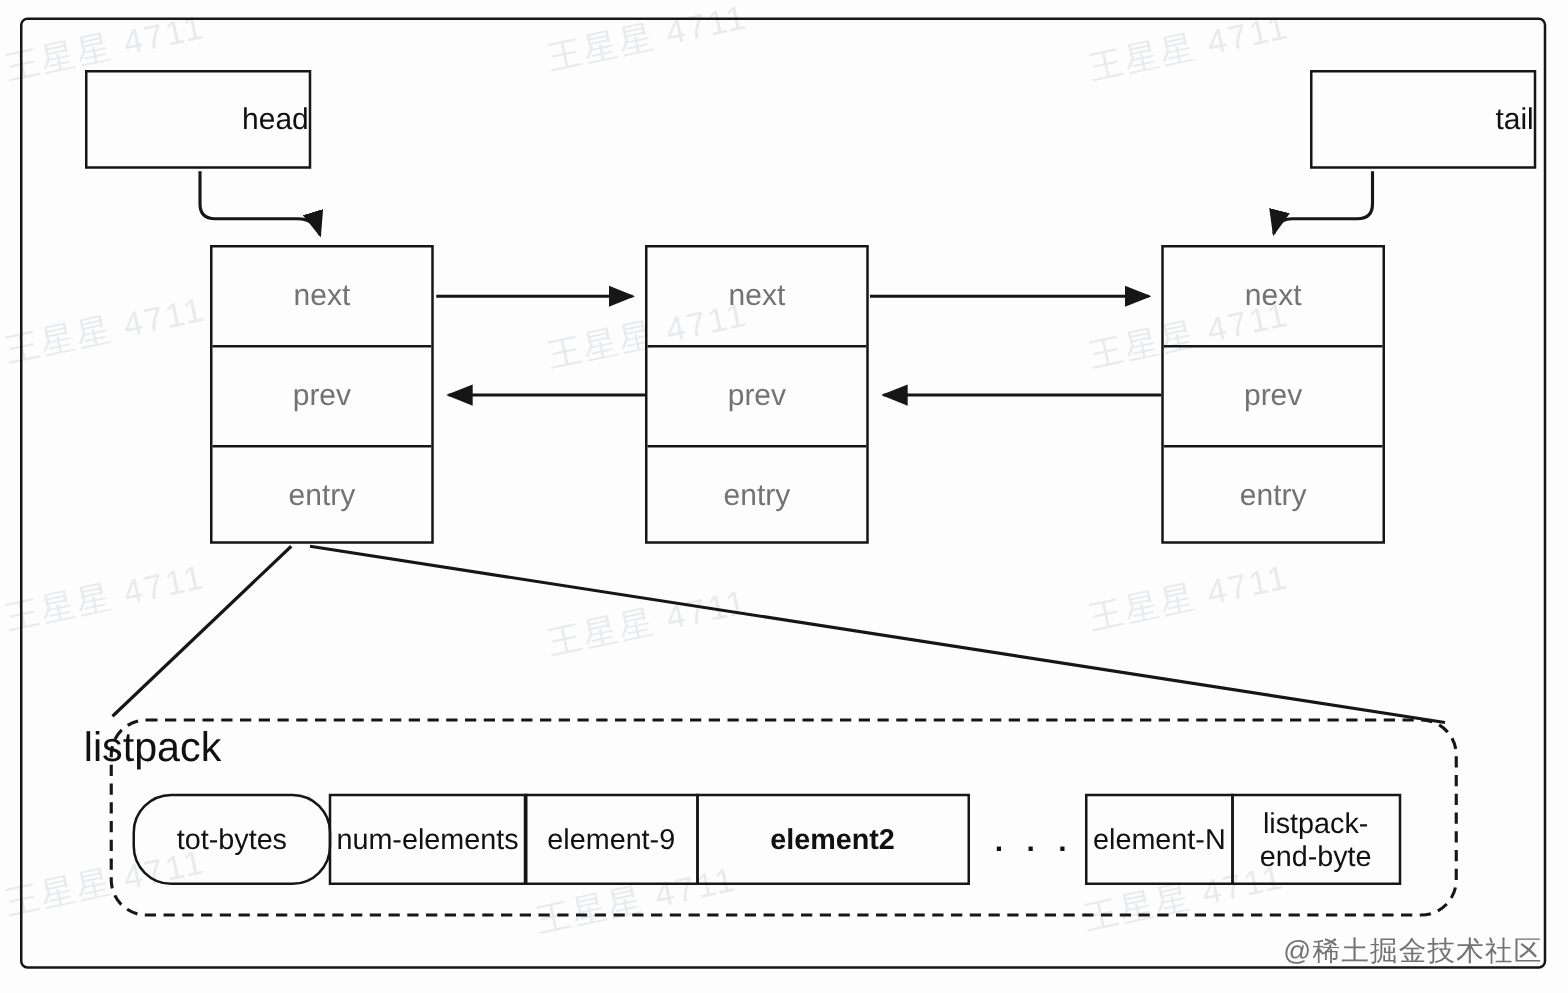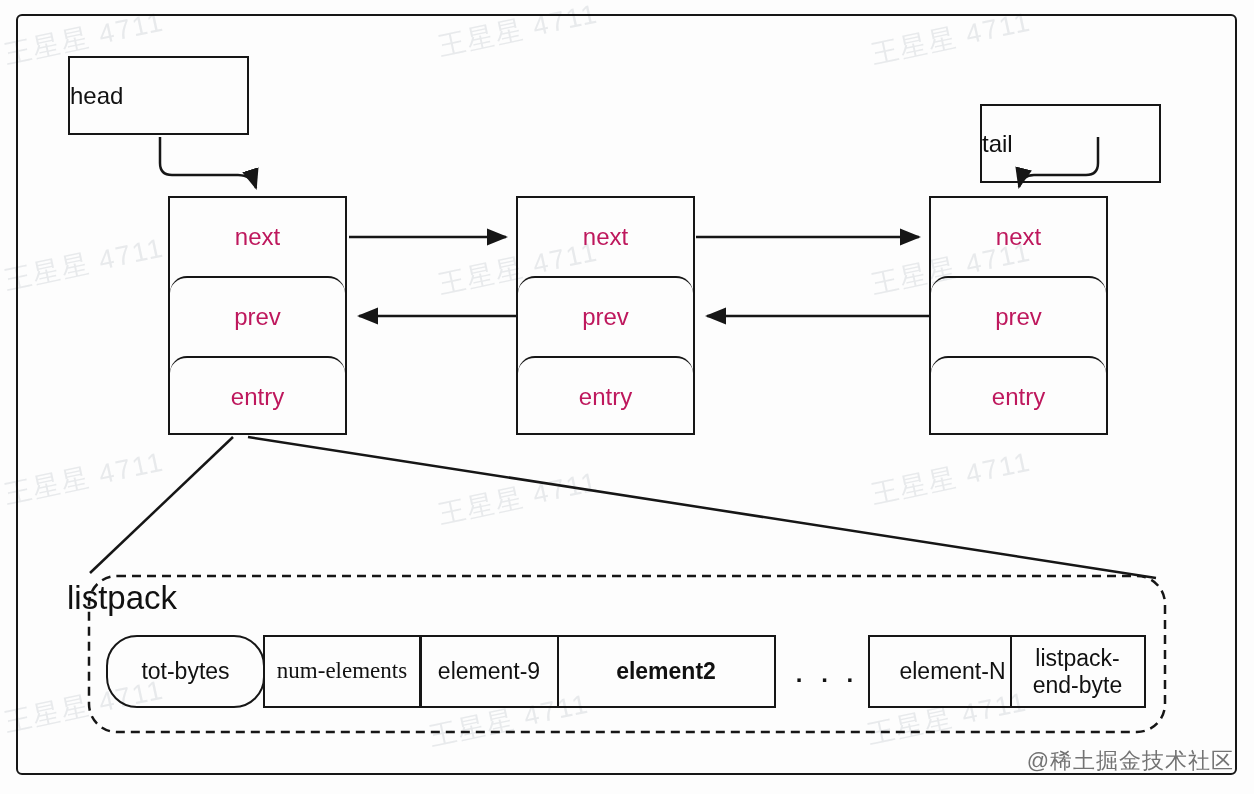--- a/index.html
+++ b/index.html
@@ -41,45 +41,45 @@
     left: 0; top: 0;
     width: 1254px; height: 794px;
     z-index: 2;
   }
   
   .ptr-box {
     position: absolute;
     width: 177px; height: 75px;
     border: 2.5px solid #161616;
     z-index: 3;
-    display: flex; align-items: center; justify-content: flex-start;
+    display: flex; align-items: center; justify-content: flex-end;
     font-size: 24px; color: #111;
     background: transparent;
   }
   #head-box { left: 68px; top: 56px; }
-  #tail-box { left: 980px; top: 56px; margin-top: 48px; }
+  #tail-box { left: 1048px; top: 56px; }
   .node {
     position: absolute;
     top: 196px;
     width: 175px; height: 235px;
     border: 2.5px solid #161616;
     z-index: 3;
     background: transparent;
   }
   #node-1 { left: 168px; }
   #node-2 { left: 516px; }
   #node-3 { left: 929px; }
   .node-row {
     height: 77.8px;
     line-height: 77.8px;
     text-align: center;
     font-size: 24px;
-    color: #be185d;
-  }
-  .node-row + .node-row { border-top: 2.5px solid #161616; border-radius: 17px; }
+    color: #737373;
+  }
+  .node-row + .node-row { border-top: 2.5px solid #161616; }
   
   #listpack-title {
     position: absolute;
     left: 88px; top: 579px;
     width: 1078px;
     text-align: left;
     font-size: 33px;
     color: #111;
     z-index: 3;
     transform: translateX(-21px);
@@ -185,29 +185,29 @@
   <div class="node" id="node-3">
     <div class="node-row">next</div>
     <div class="node-row">prev</div>
     <div class="node-row">entry</div>
   </div>
 
   <div id="listpack-title">listpack</div>
 
   <div class="cell-group" id="cell-group-1">
     <div class="lp-cell" style="width:155px;border-radius:31px;">tot-bytes</div>
-    <div class="lp-cell" style="width:155px;font-family:Liberation Serif, serif;">num-elements</div>
+    <div class="lp-cell" style="width:155px;">num-elements</div>
     <div class="lp-cell" style="width:136px;">element-9</div>
     <div class="lp-cell" style="width:215px;font-weight:bold;">element2</div>
   </div>
 
   <div id="lp-ellipsis">. . .</div>
 
   <div class="cell-group" id="cell-group-2">
-    <div class="lp-cell" style="width:115px;padding-left:25px;">element-N</div>
+    <div class="lp-cell" style="width:115px;">element-N</div>
     <div class="lp-cell" style="width:132px;">
       <span>
         <span>listpack-</span><br>
         <span>end-byte</span>
       </span>
     </div>
   </div>
 
   <div id="credit">@稀土掘金技术社区</div>
 

